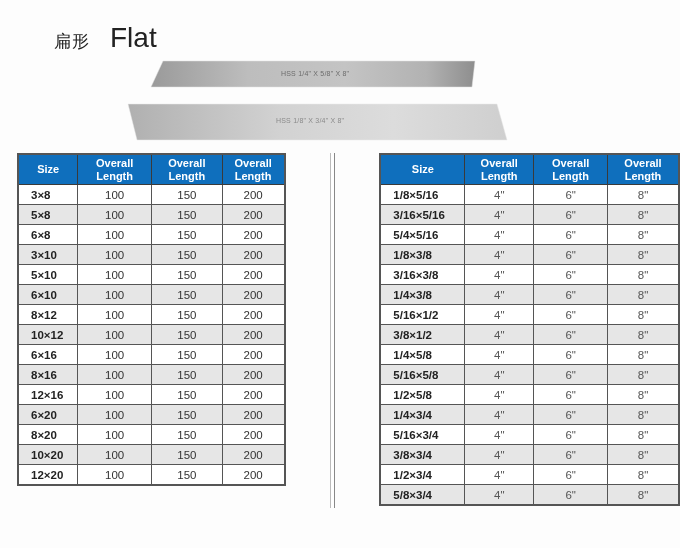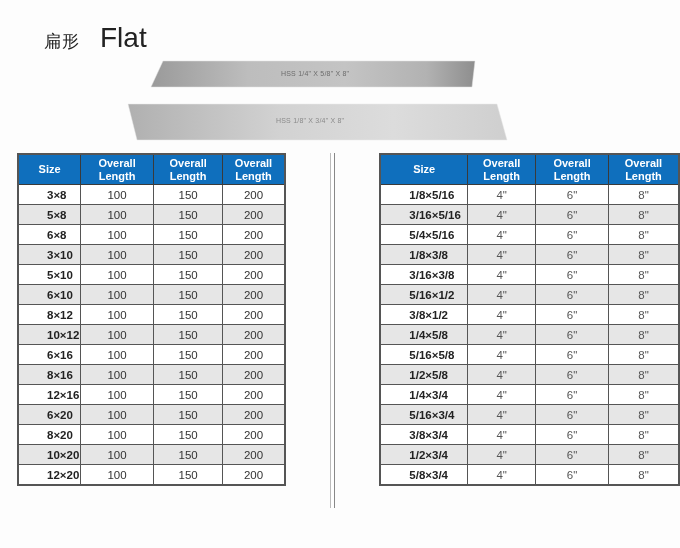--- a/index.html
+++ b/index.html
@@ -4,21 +4,21 @@
 <style>
   html, body { margin: 0; padding: 0; }
   body {
     width: 680px; height: 548px;
     background: #fdfdfd;
     position: relative;
     overflow: hidden;
     font-family: "Liberation Sans", sans-serif;
   }
   .title {
-    position: absolute; left: 44px; top: 22px;
+    position: absolute; left: 54px; top: 22px;
     font-size: 19px; color: #222;
     display: flex; align-items: baseline;
   }
   .title .cn { font-family: "DejaVu Sans", sans-serif; font-size: 17px; margin-right: 20px; letter-spacing: 1px; }
   .title .en { font-size: 28px; }
 
   .bars { position: absolute; left: 0; top: 0; width: 680px; height: 150px; }
   .bar-label {
     position: absolute; font-size: 7px; color: #6c6c6c;
     font-family: "Liberation Sans", sans-serif; letter-spacing: 0.2px;
@@ -46,21 +46,21 @@
   }
   table.spec td {
     height: 19px;
     padding: 0;
     font-size: 11.5px;
     color: #333;
     border: 1px solid #555;
     text-align: center;
   }
   table.spec td.size {
-    text-align: left; padding-left: 28px;
+    text-align: left; padding-left: 12px;
     font-weight: bold; color: #222;
   }
   table.spec tr:nth-child(even) td { background: #e6e6e6; }
   .gap {
     width: 6px; height: 355px;
     border-left: 1px solid #bbb; border-right: 1px solid #888;
     margin: 0 0 0 0;
     box-sizing: border-box;
     background: #fff;
   }
@@ -250,20 +250,26 @@
           <td class="val">6"</td>
           <td class="val">8"</td>
         </tr>
         <tr>
           <td class="size">3/16×3/8</td>
           <td class="val">4"</td>
           <td class="val">6"</td>
           <td class="val">8"</td>
         </tr>
         <tr>
+          <td class="size">1/4×3/8</td>
+          <td class="val">4"</td>
+          <td class="val">6"</td>
+          <td class="val">8"</td>
+        </tr>
+        <tr>
           <td class="size">5/16×1/2</td>
           <td class="val">4"</td>
           <td class="val">6"</td>
           <td class="val">8"</td>
         </tr>
         <tr>
           <td class="size">3/8×1/2</td>
           <td class="val">4"</td>
           <td class="val">6"</td>
           <td class="val">8"</td>

